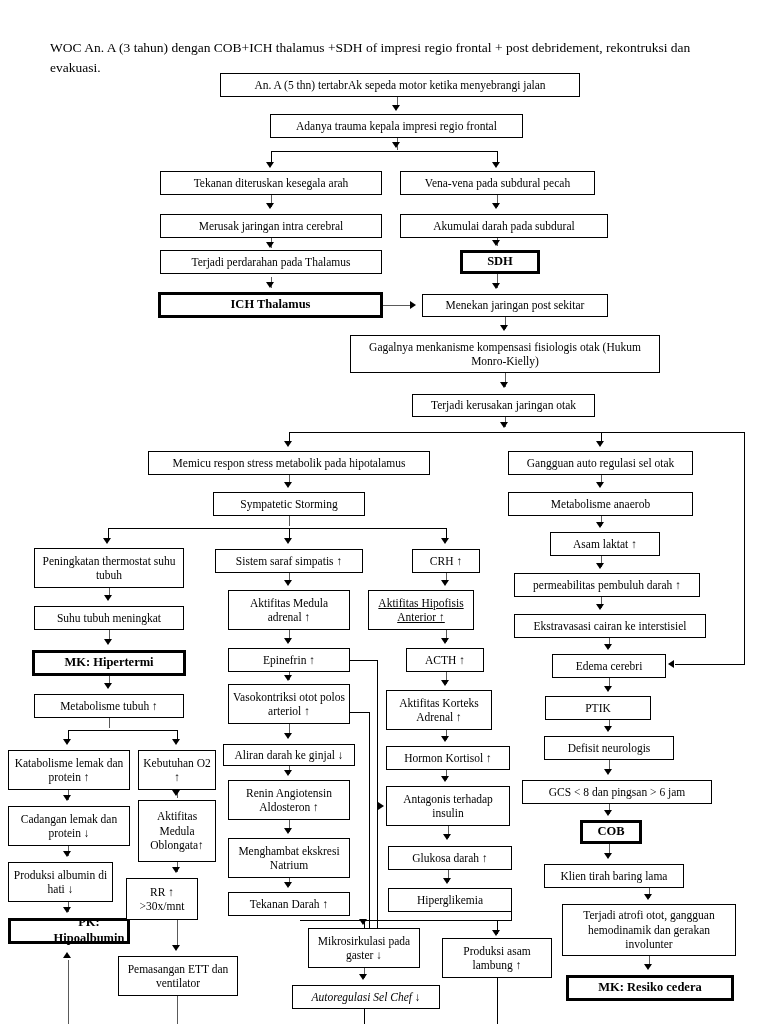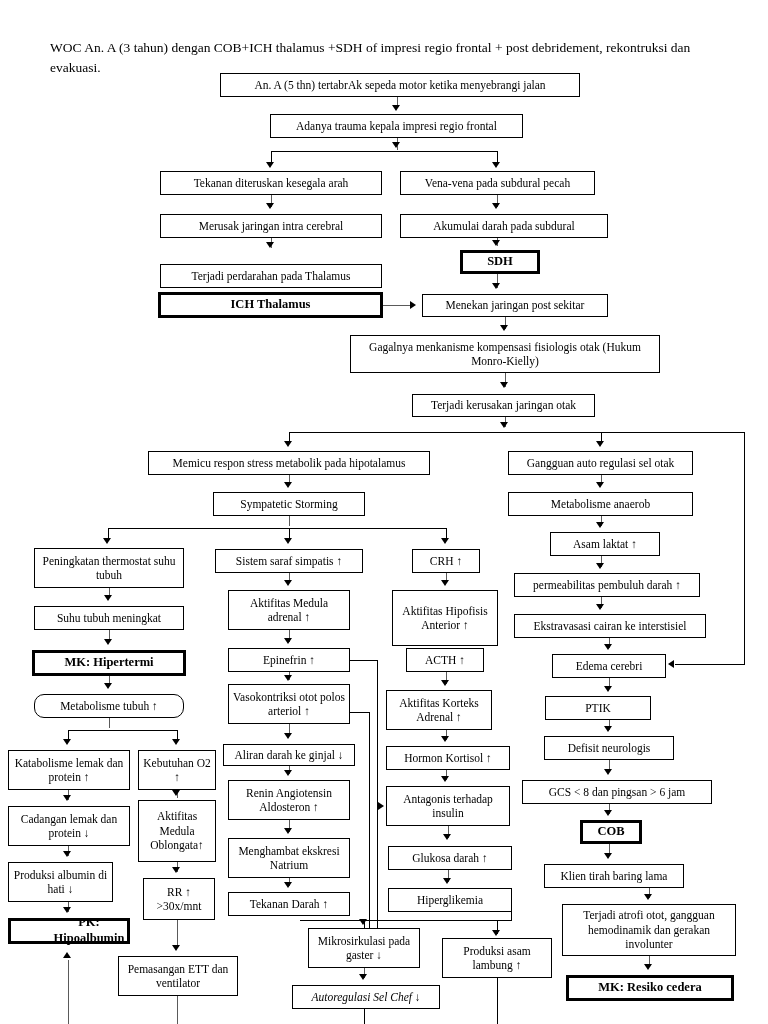--- a/index.html
+++ b/index.html
@@ -51,48 +51,48 @@
 <div id="page">
 
   <div id="doc-title">WOC An. A (3 tahun) dengan COB+ICH thalamus +SDH of impresi regio frontal + post debridement, rekontruksi dan evakuasi.</div>
 
   <div class="box" style="left:220px;top:73px;width:360px;height:24px;">An. A (5 thn) tertabrAk sepeda motor ketika menyebrangi jalan</div>
   <div class="box" style="left:270px;top:114px;width:253px;height:24px;">Adanya trauma kepala impresi regio frontal</div>
   <div class="box" style="left:160px;top:171px;width:222px;height:24px;">Tekanan diteruskan kesegala arah</div>
   <div class="box" style="left:400px;top:171px;width:195px;height:24px;">Vena-vena pada subdural pecah</div>
   <div class="box" style="left:160px;top:214px;width:222px;height:24px;">Merusak jaringan intra cerebral</div>
   <div class="box" style="left:400px;top:214px;width:208px;height:24px;">Akumulai darah pada subdural</div>
-  <div class="box" style="left:160px;top:264px;width:222px;height:24px;">Terjadi perdarahan pada Thalamus</div>
+  <div class="box" style="left:160px;top:250px;width:222px;height:24px;">Terjadi perdarahan pada Thalamus</div>
   <div class="box bold" style="left:460px;top:250px;width:80px;height:24px;">SDH</div>
   <div class="box bold" style="left:158px;top:292px;width:225px;height:26px;">ICH Thalamus</div>
   <div class="box" style="left:422px;top:294px;width:186px;height:23px;">Menekan jaringan post sekitar</div>
   <div class="box" style="left:350px;top:335px;width:310px;height:38px;">Gagalnya menkanisme kompensasi fisiologis otak (Hukum Monro-Kielly)</div>
   <div class="box" style="left:412px;top:394px;width:183px;height:23px;">Terjadi kerusakan jaringan otak</div>
 
   <div class="box" style="left:148px;top:451px;width:282px;height:24px;">Memicu respon stress metabolik pada hipotalamus</div>
   <div class="box" style="left:508px;top:451px;width:185px;height:24px;">Gangguan auto regulasi sel otak</div>
   <div class="box" style="left:213px;top:492px;width:152px;height:24px;">Sympatetic Storming</div>
   <div class="box" style="left:508px;top:492px;width:185px;height:24px;">Metabolisme anaerob</div>
 
   <div class="box" style="left:34px;top:548px;width:150px;height:40px;">Peningkatan thermostat suhu tubuh</div>
   <div class="box" style="left:215px;top:549px;width:148px;height:24px;">Sistem saraf simpatis ↑</div>
   <div class="box" style="left:412px;top:549px;width:68px;height:24px;">CRH ↑</div>
   <div class="box" style="left:550px;top:532px;width:110px;height:24px;">Asam laktat ↑</div>
 
   <div class="box" style="left:34px;top:606px;width:150px;height:24px;">Suhu tubuh meningkat</div>
   <div class="box" style="left:228px;top:590px;width:122px;height:40px;">Aktifitas Medula adrenal ↑</div>
-  <div class="box" style="left:392px;top:590px;width:106px;height:56px;">Aktifitas Hipofisis Anterior ↑</div>
+  <div class="box" style="left:368px;top:590px;width:106px;height:40px;text-decoration:underline;">Aktifitas Hipofisis Anterior ↑</div>
   <div class="box" style="left:514px;top:573px;width:186px;height:24px;">permeabilitas pembuluh darah ↑</div>
 
   <div class="box bold" style="left:32px;top:650px;width:154px;height:26px;">MK: Hipertermi</div>
   <div class="box" style="left:228px;top:648px;width:122px;height:24px;">Epinefrin ↑</div>
   <div class="box" style="left:514px;top:614px;width:192px;height:24px;">Ekstravasasi cairan ke interstisiel</div>
   <div class="box" style="left:406px;top:648px;width:78px;height:24px;">ACTH ↑</div>
 
-  <div class="box" style="left:34px;top:694px;width:150px;height:24px;border-radius:10px;">Metabolisme tubuh ↑</div>
+  <div class="box" style="left:34px;top:694px;width:150px;height:24px;">Metabolisme tubuh ↑</div>
   <div class="box" style="left:228px;top:684px;width:122px;height:40px;">Vasokontriksi otot polos arteriol ↑</div>
   <div class="box" style="left:386px;top:690px;width:106px;height:40px;">Aktifitas Korteks Adrenal ↑</div>
   <div class="box" style="left:552px;top:654px;width:114px;height:24px;">Edema cerebri</div>
   <div class="box" style="left:545px;top:696px;width:106px;height:24px;">PTIK</div>
 
   <div class="box" style="left:8px;top:750px;width:122px;height:40px;">Katabolisme lemak dan protein ↑</div>
   <div class="box" style="left:138px;top:750px;width:78px;height:40px;">Kebutuhan O2 ↑</div>
   <div class="box" style="left:223px;top:744px;width:132px;height:22px;">Aliran darah ke ginjal ↓</div>
   <div class="box" style="left:386px;top:746px;width:124px;height:24px;">Hormon Kortisol ↑</div>
   <div class="box" style="left:544px;top:736px;width:130px;height:24px;">Defisit neurologis</div>
@@ -103,21 +103,21 @@
   <div class="box" style="left:386px;top:786px;width:124px;height:40px;">Antagonis terhadap insulin</div>
   <div class="box" style="left:522px;top:780px;width:190px;height:24px;">GCS &lt; 8 dan pingsan &gt; 6 jam</div>
 
   <div class="box bold" style="left:580px;top:820px;width:62px;height:24px;">COB</div>
   <div class="box" style="left:8px;top:862px;width:105px;height:40px;">Produksi albumin di hati ↓</div>
   <div class="box" style="left:228px;top:838px;width:122px;height:40px;">Menghambat ekskresi Natrium</div>
   <div class="box" style="left:388px;top:846px;width:124px;height:24px;text-align:right;">Glukosa darah ↑</div>
   <div class="box" style="left:544px;top:864px;width:140px;height:24px;">Klien tirah baring lama</div>
 
   <div class="box bold" style="left:8px;top:918px;width:122px;height:26px;padding-left:44px;">PK: Hipoalbumin</div>
-  <div class="box" style="left:143px;top:878px;width:72px;height:42px;">RR ↑ &gt;30x/mnt</div>
+  <div class="box" style="left:126px;top:878px;width:72px;height:42px;">RR ↑ &gt;30x/mnt</div>
   <div class="box" style="left:228px;top:892px;width:122px;height:24px;">Tekanan Darah ↑</div>
   <div class="box" style="left:388px;top:888px;width:124px;height:24px;">Hiperglikemia</div>
   <div class="box" style="left:562px;top:904px;width:174px;height:52px;">Terjadi atrofi otot, gangguan hemodinamik dan gerakan involunter</div>
 
   <div class="box" style="left:118px;top:956px;width:120px;height:40px;">Pemasangan ETT dan ventilator</div>
   <div class="box" style="left:308px;top:928px;width:112px;height:40px;">Mikrosirkulasi pada gaster ↓</div>
   <div class="box" style="left:442px;top:938px;width:110px;height:40px;">Produksi asam lambung ↑</div>
   <div class="box bold" style="left:566px;top:975px;width:168px;height:26px;">MK: Resiko cedera</div>
   <div class="box" style="left:292px;top:985px;width:148px;height:24px;font-style:italic;">Autoregulasi Sel Chef ↓</div>
 

